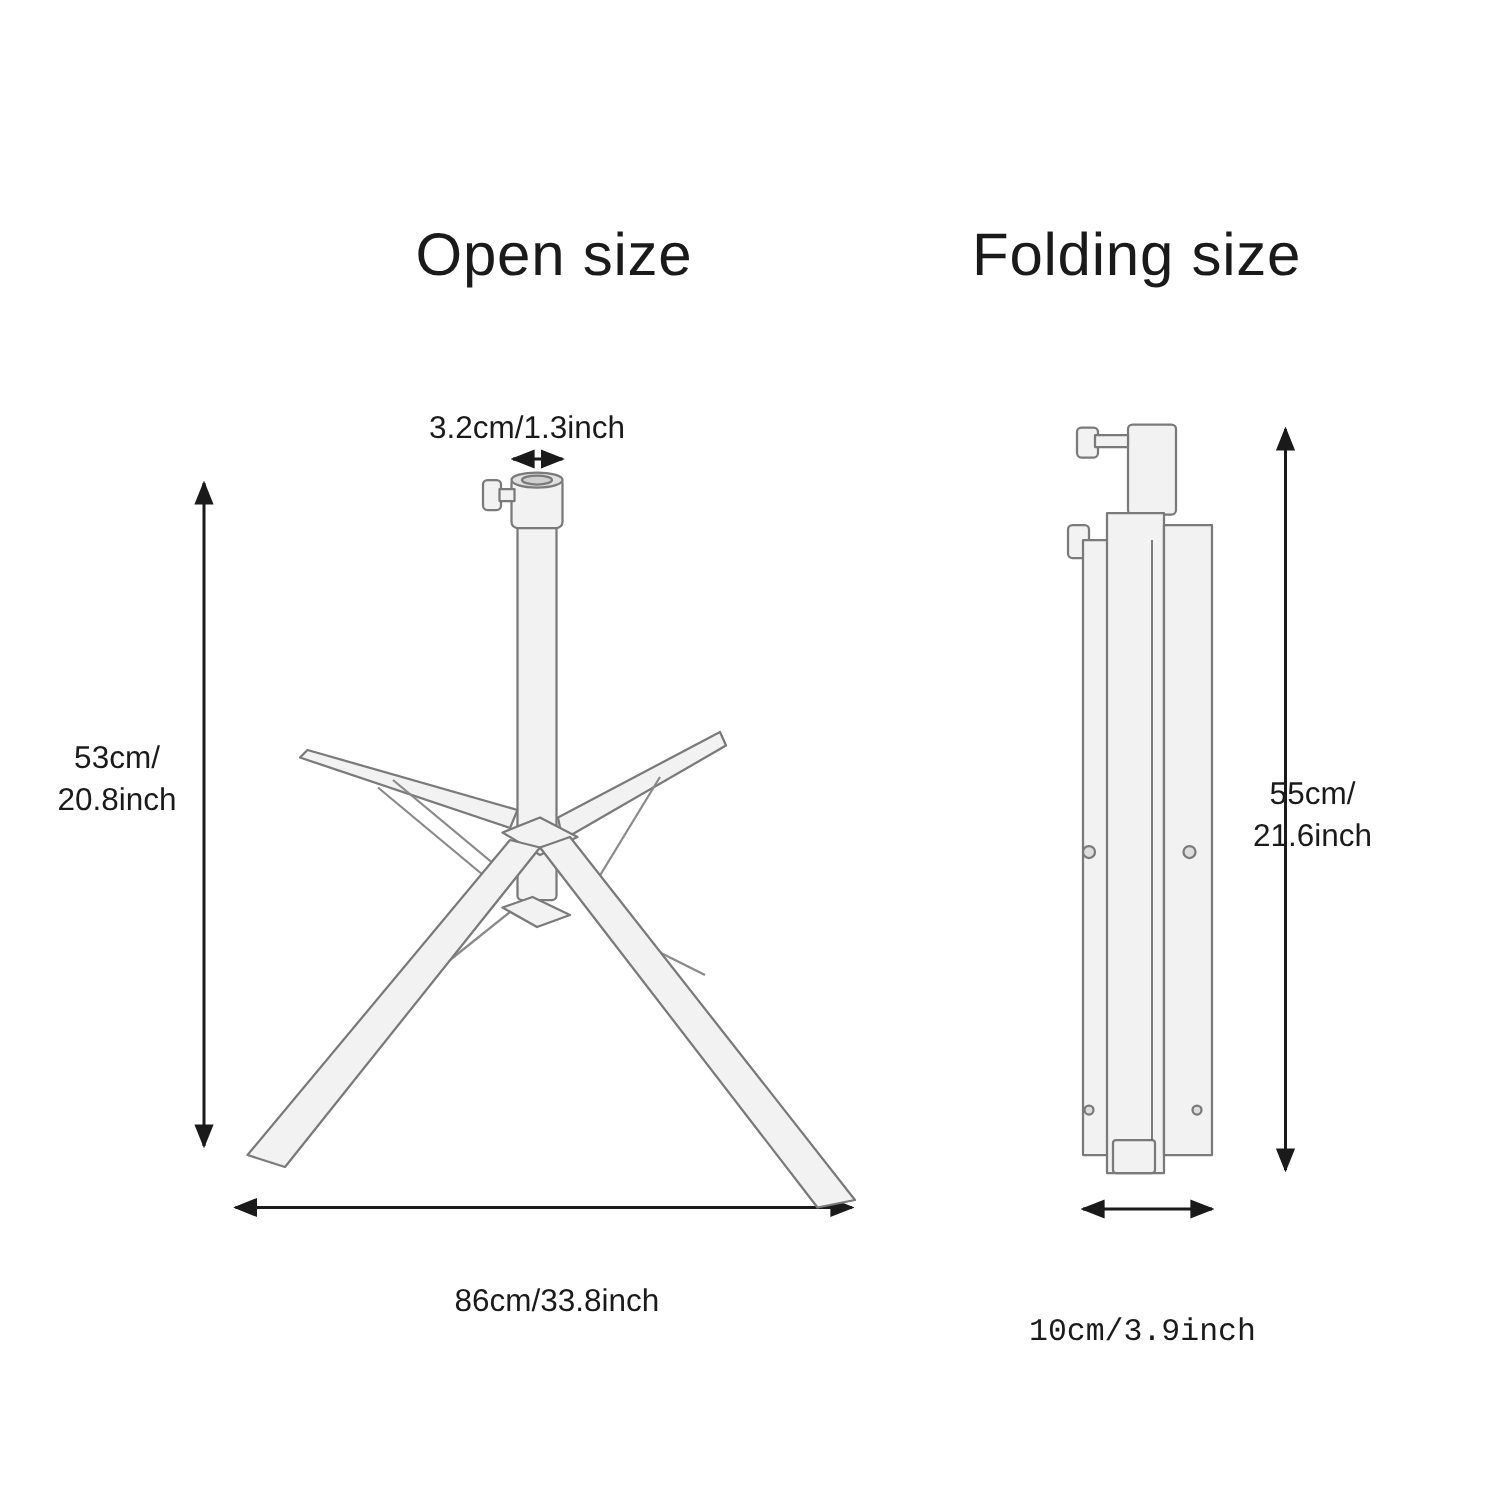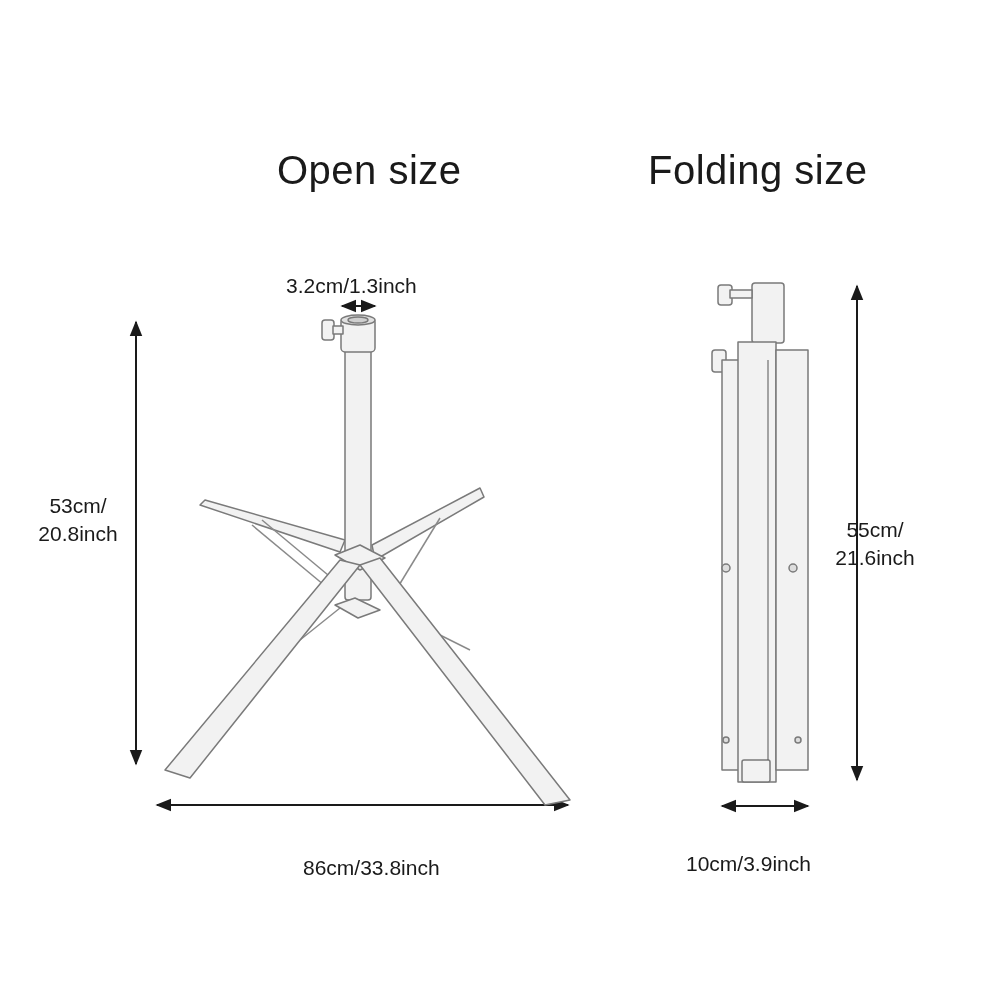--- a/index.html
+++ b/index.html
@@ -21,21 +21,21 @@
   <div>53cm/</div>
   <div>20.8inch</div>
 </div>
 
 <div class="label" style="left:821px; top:516px; width:108px;">
   <div>55cm/</div>
   <div>21.6inch</div>
 </div>
 
 <div class="label" style="left:303px; top:826px;margin-top:28px;">86cm/33.8inch</div>
-<div class="label" style="left:686px; top:850px;">10cm/3.9inch</div>
+<div class="label" style="left:686px; top:875px;font-family:Liberation Mono, monospace;">10cm/3.9inch</div>
 
 <svg class="art" width="1001" height="1001" viewBox="0 0 1001 1001">
   <defs>
     <marker id="arr" viewBox="0 0 10 10" refX="9" refY="5" markerWidth="8" markerHeight="8" orient="auto-start-reverse">
       <path d="M0,1 L10,5 L0,9 z" fill="#1a1a1a"></path>
     </marker>
   </defs>
 
   <g stroke="#1a1a1a" stroke-width="2">
     <line x1="342" y1="306" x2="375" y2="306" marker-start="url(#arr)" marker-end="url(#arr)"></line>

